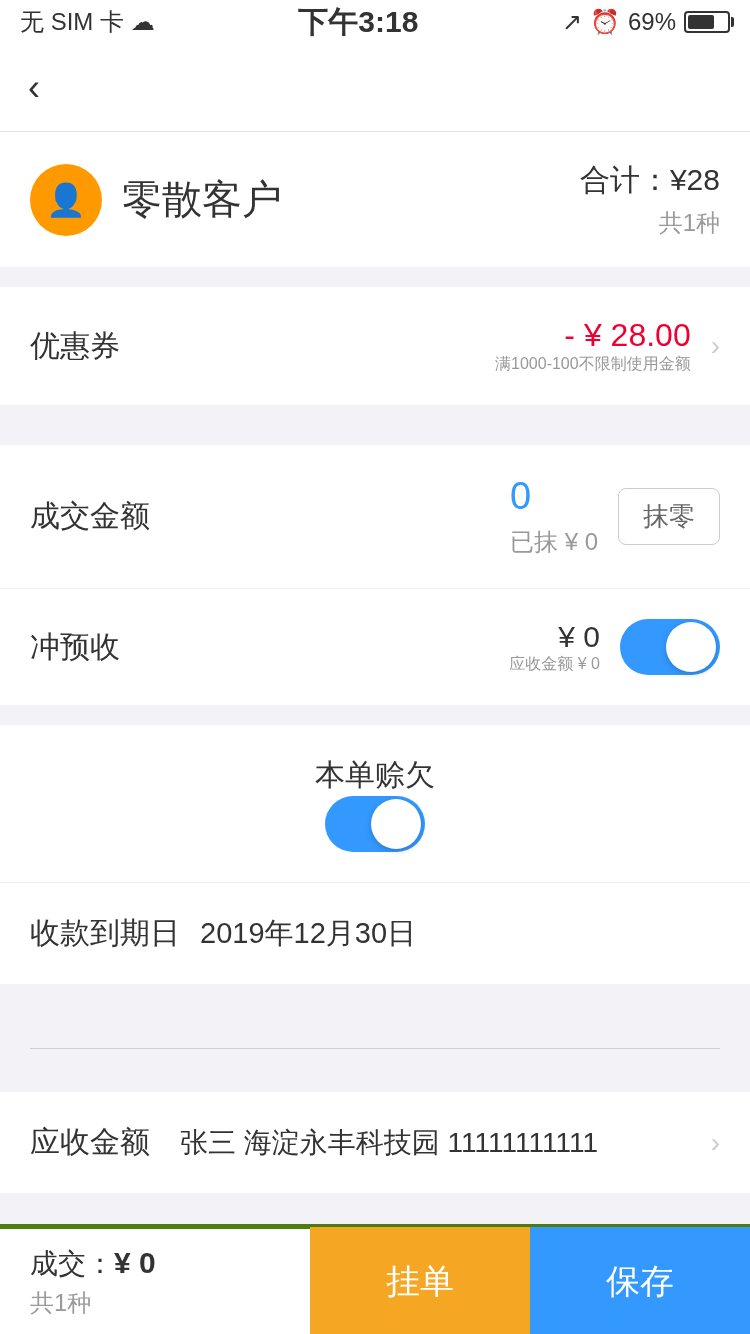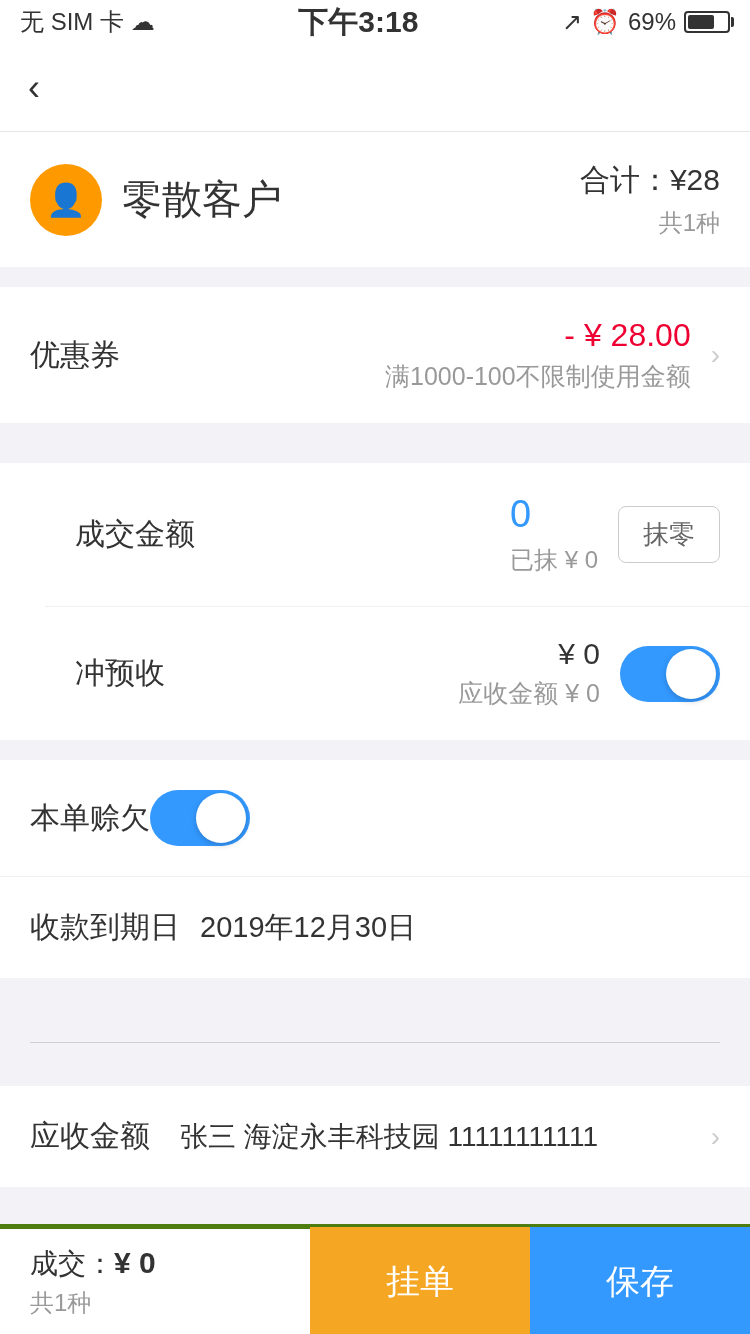--- a/index.html
+++ b/index.html
@@ -96,42 +96,41 @@
       background: #f90;
       border-radius: 50%;
       display: flex; align-items: center; justify-content: center;
       font-size: 32px; color: #fff;
     }
     .customer-name { font-size: 40px; color: #333; font-weight: 500; }
     .customer-right { text-align: right; }
     .customer-total { font-size: 30px; color: #333; }
     .customer-count { font-size: 24px; color: #999; margin-top: 6px; }
     .row-label { font-size: 30px; color: #333; }
-    .row-sub { font-size: 25px; color: #999; margin-top: 6px; }
+    .row-sub { font-size: 16px; color: #999; }
     .row-value-red { font-size: 32px; color: #e03; font-weight: 500; }
     .row-value-blue { font-size: 38px; color: #3399ff; font-weight: 500; }
     .row-chevron { font-size: 28px; color: #ccc; margin-left: 10px; }
 
     
     .coupon-row {
       background: #fff;
       padding: 30px 30px;
       display: flex;
       align-items: center;
       justify-content: space-between;
       margin-bottom: 20px;
       cursor: pointer;
     }
     .coupon-right { display: flex; align-items: center; gap: 10px; }
 
     
     .amount-section {
       background: #fff;
       margin-bottom: 0;
-      padding-left: 45px;
     }
     .amount-row {
       padding: 30px 30px;
       display: flex;
       align-items: center;
       justify-content: space-between;
       border-bottom: 1px solid #f0f0f0;
     }
     .amount-right { display: flex; align-items: center; gap: 20px; }
     .round-btn {
@@ -174,22 +173,23 @@
     }
     .prepay-right { display: flex; align-items: center; gap: 20px; }
     .prepay-values { text-align: right; }
 
     
     .debt-section {
       background: #fff;
       padding: 30px 30px;
       display: flex;
       align-items: center;
-      justify-content: flex-start;
+      justify-content: center;
       margin-bottom: 0;
+      flex-direction: column;
     }
 
     
     .duedate-row {
       padding: 30px 30px;
       background: #fff;
       display: flex;
       align-items: center;
       gap: 20px;
       border-top: 1px solid #f0f0f0;

